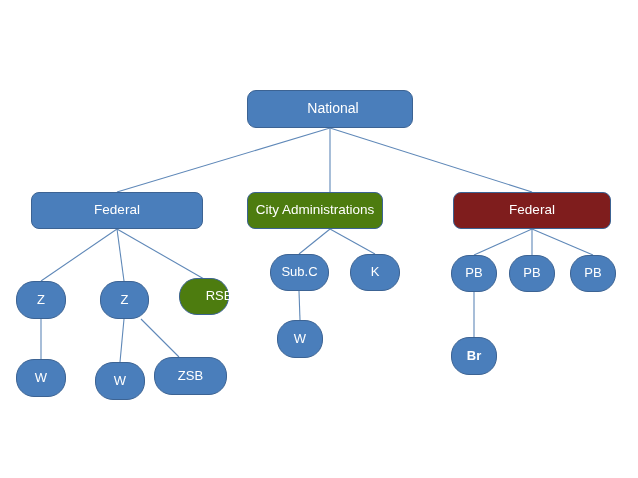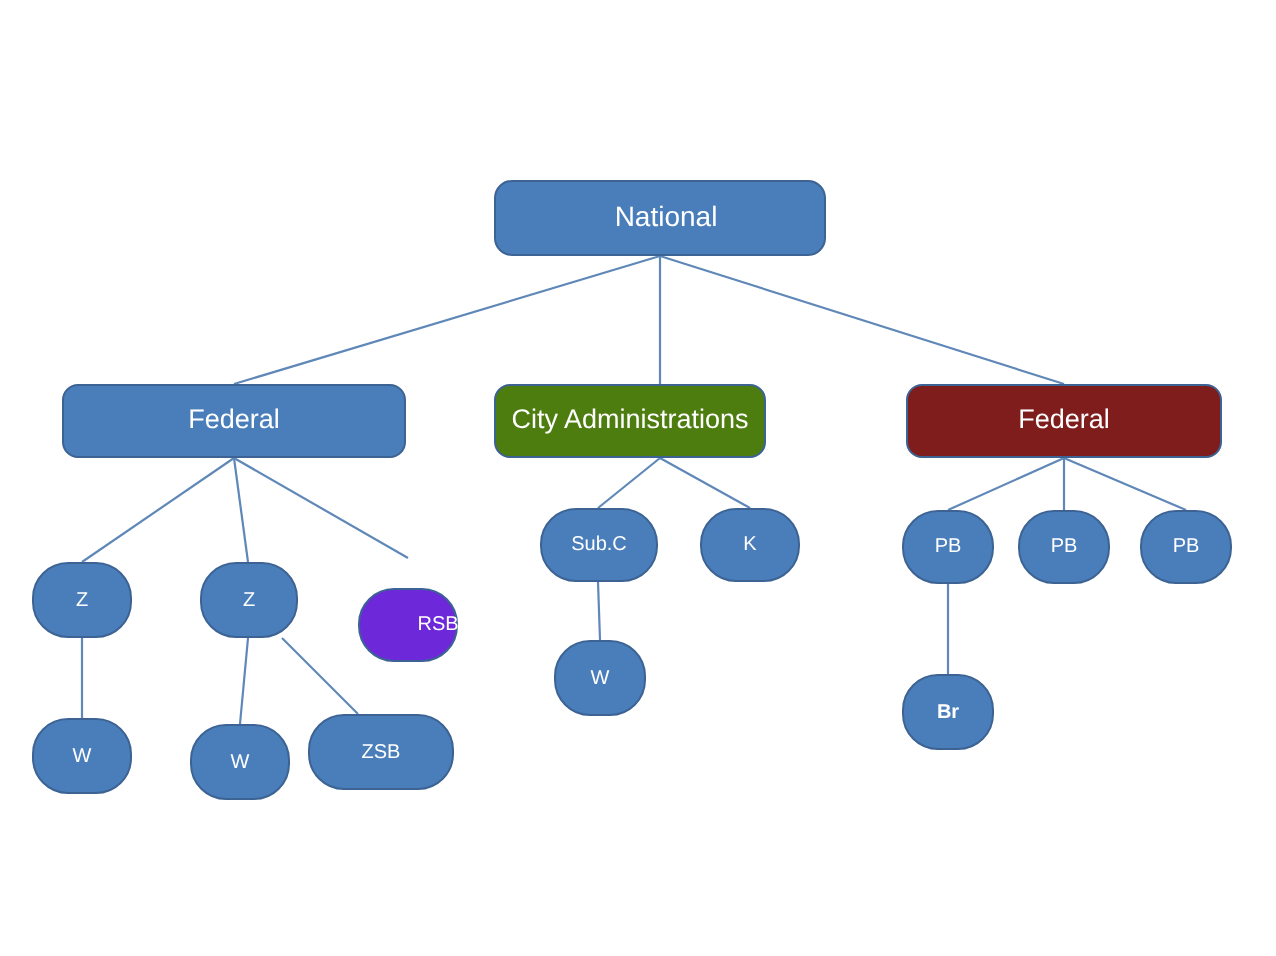--- a/index.html
+++ b/index.html
@@ -39,21 +39,21 @@
     position: absolute;
     box-sizing: border-box;
     background: #4a7ebb;
     border: 1.4px solid #3c6393;
     border-radius: 18px;
     color: #ffffff;
     display: flex;
     align-items: center;
     justify-content: center;
     text-align: center;
-    font-size: 10px;
+    font-size: 13px;
     font-weight: 400;
     line-height: 1.1;
     padding: 0 4px;
     white-space: nowrap;
   }
   .node.lvl1 { font-size: 14px; border-radius: 9px; padding-left: 10px; }
   .node.lvl2 { font-size: 13.5px; border-radius: 8px; }
 </style>
 </head>
 <body>
@@ -92,21 +92,21 @@
       </div>
       <div class="node lvl2" style="left: 453px; top: 192px; width: 158px; height: 37px; background: #7f1d1d; border-color: rgb(60, 99, 147); color: rgb(255, 255, 255);">
         <span>Federal</span>
       </div>
       <div class="node lvl3" style="left: 16px; top: 281px; width: 50px; height: 38px; background: rgb(74, 126, 187); border-color: rgb(60, 99, 147); color: rgb(255, 255, 255);">
         <span>Z</span>
       </div>
       <div class="node lvl3" style="left: 100px; top: 281px; width: 49px; height: 38px; background: rgb(74, 126, 187); border-color: rgb(60, 99, 147); color: rgb(255, 255, 255);">
         <span>Z</span>
       </div>
-      <div class="node lvl3" style="left: 179px; top: 294px; width: 50px; height: 37px; background: #6d28d9; border-color: rgb(60, 99, 147); color: rgb(255, 255, 255); padding-left: 34px;">
+      <div class="node lvl3" style="left: 179px; top: 278px; width: 50px; height: 37px; background: #4d7c0f; border-color: rgb(60, 99, 147); color: rgb(255, 255, 255); padding-left: 34px;">
         <span>RSB</span>
       </div>
       <div class="node lvl4" style="left: 16px; top: 359px; width: 50px; height: 38px; background: rgb(74, 126, 187); border-color: rgb(60, 99, 147); color: rgb(255, 255, 255);">
         <span>W</span>
       </div>
       <div class="node lvl4" style="left: 95px; top: 362px; width: 50px; height: 38px; background: rgb(74, 126, 187); border-color: rgb(60, 99, 147); color: rgb(255, 255, 255);">
         <span>W</span>
       </div>
       <div class="node lvl4" style="left: 154px; top: 357px; width: 73px; height: 38px; background: rgb(74, 126, 187); border-color: rgb(60, 99, 147); color: rgb(255, 255, 255);">
         <span>ZSB</span>

